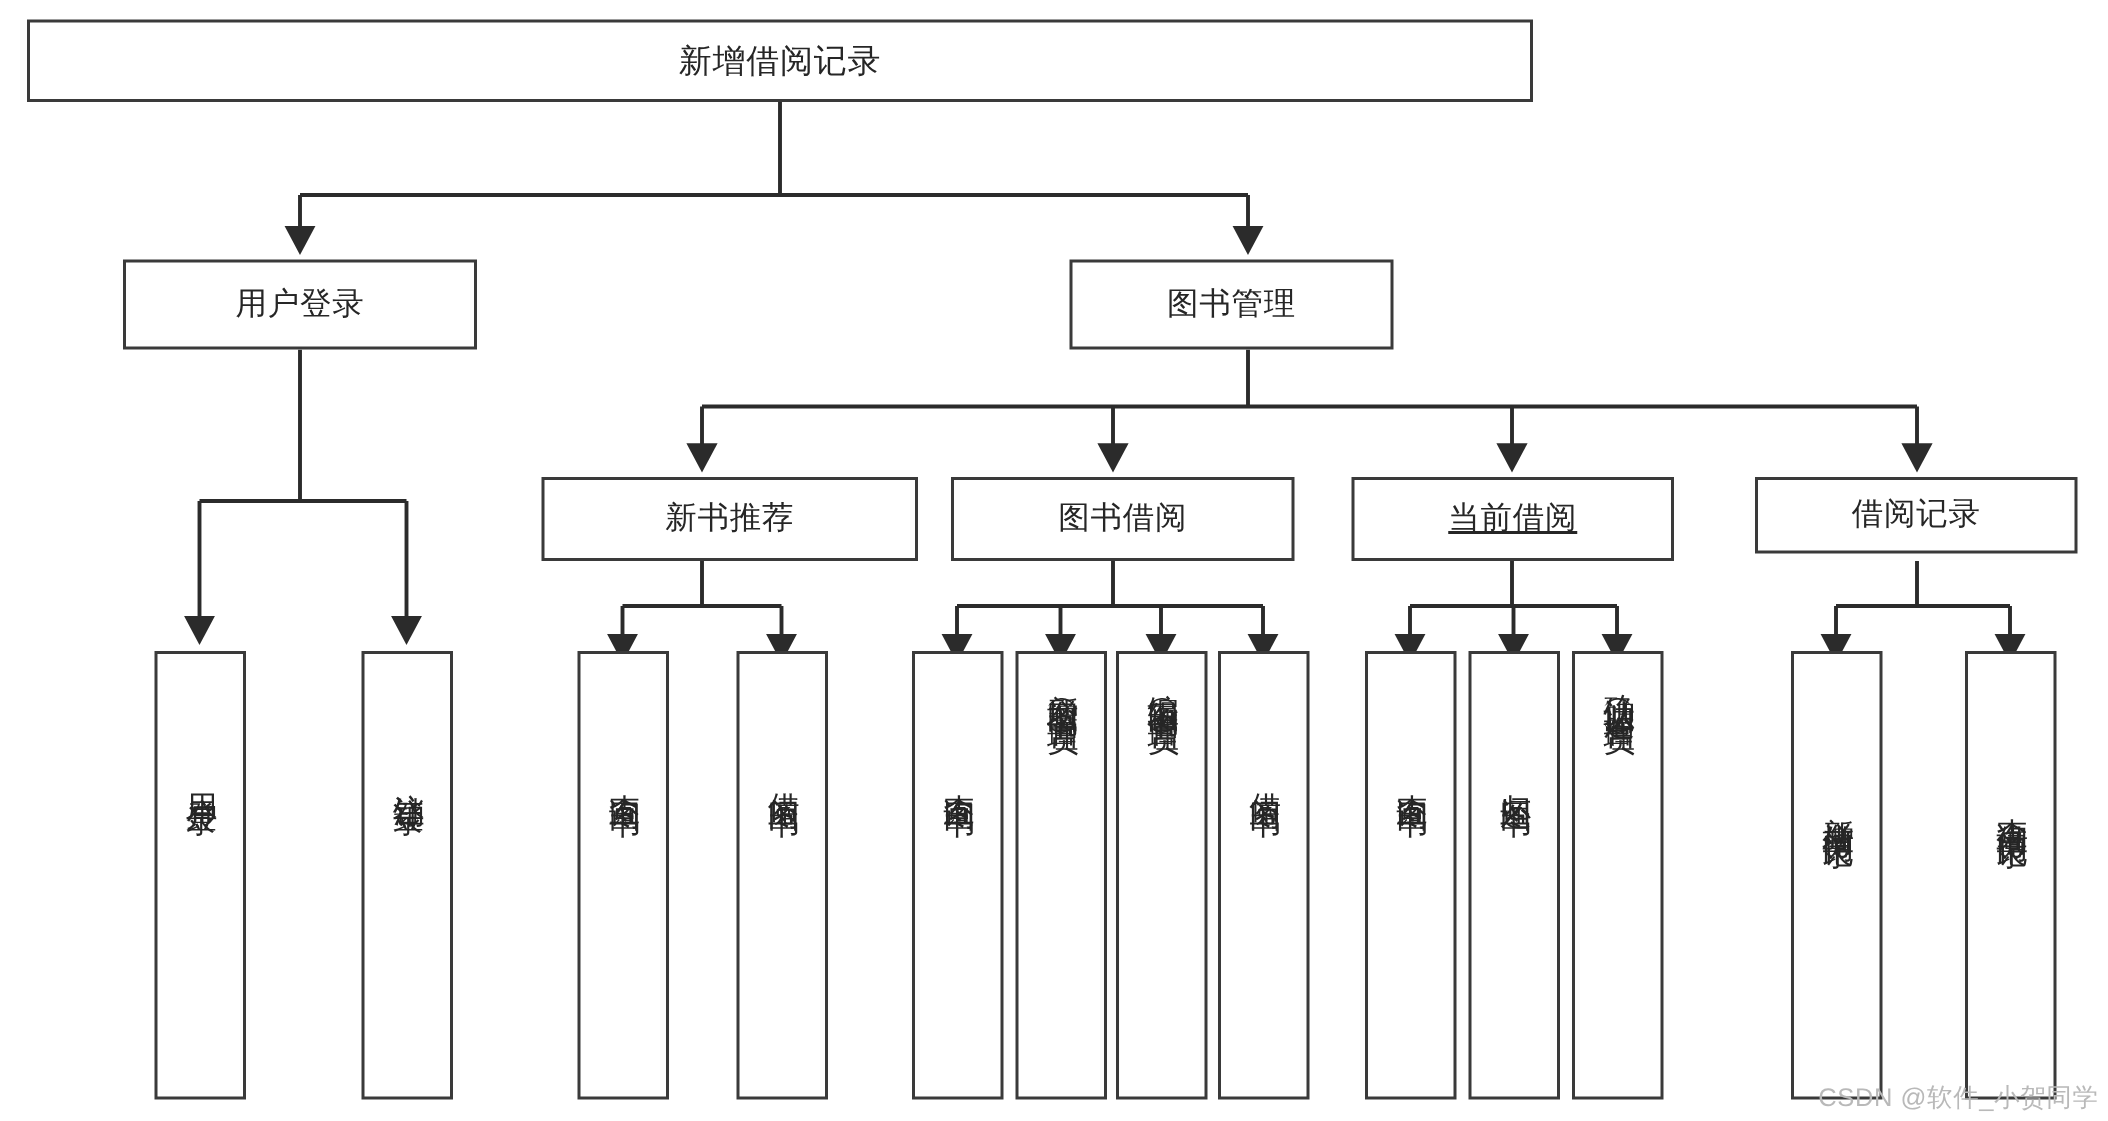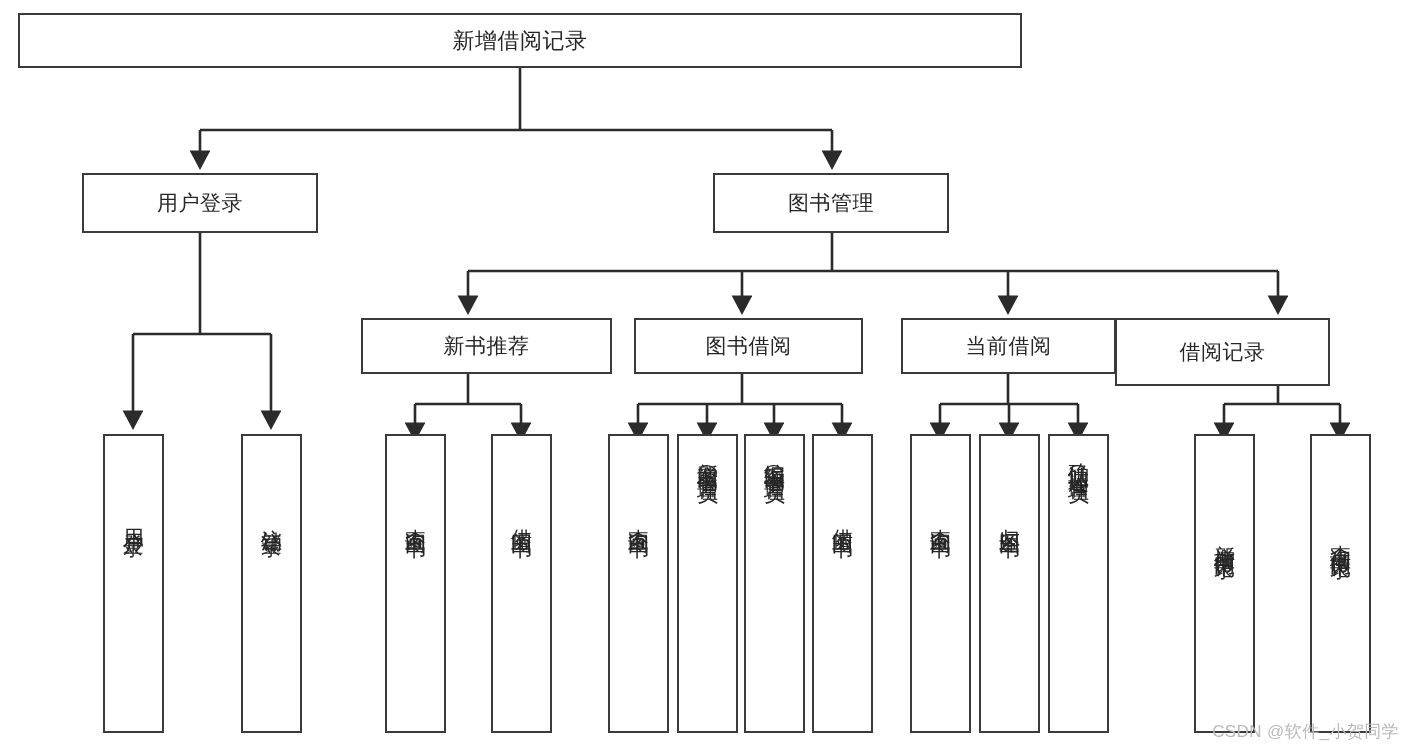--- a/index.html
+++ b/index.html
@@ -137,34 +137,34 @@
     </g>
   </svg>
 
   <div class="node root horizontal" style="left:18px; top:13px; width:1004px; height:55px;">
     <span class="label">新增借阅记录</span>
   </div>
 
   <div class="node horizontal" style="left:82px; top:173px; width:236px; height:60px;">
     <span class="label">用户登录</span>
   </div>
-  <div class="node horizontal" style="left:713px; top:173px; width:236px; height:60px;">
+  <div class="node horizontal" style="left:713px; top:173px; width:216px; height:60px;">
     <span class="label">图书管理</span>
   </div>
 
   <div class="node horizontal" style="left:361px; top:318px; width:251px; height:56px;">
     <span class="label">新书推荐</span>
   </div>
   <div class="node horizontal" style="left:634px; top:318px; width:229px; height:56px;">
     <span class="label">图书借阅</span>
   </div>
-  <div class="node horizontal" style="left:901px; top:318px; width:215px; height:56px;">
+  <div class="node horizontal" style="left:901px; top:318px; width:215px; height:56px;text-decoration:underline;">
     <span class="label">当前借阅</span>
   </div>
-  <div class="node horizontal" style="left:1115px; top:318px; width:215px; height:68px;">
+  <div class="node horizontal" style="left:1170px; top:318px; width:215px; height:51px;">
     <span class="label">借阅记录</span>
   </div>
 
   <div class="node vertical mid" style="left:103px; top:434px; width:61px; height:299px;">
     <span class="label">用户登录</span>
   </div>
   <div class="node vertical mid" style="left:241px; top:434px; width:61px; height:299px;">
     <span class="label">注销登录</span>
   </div>
 

